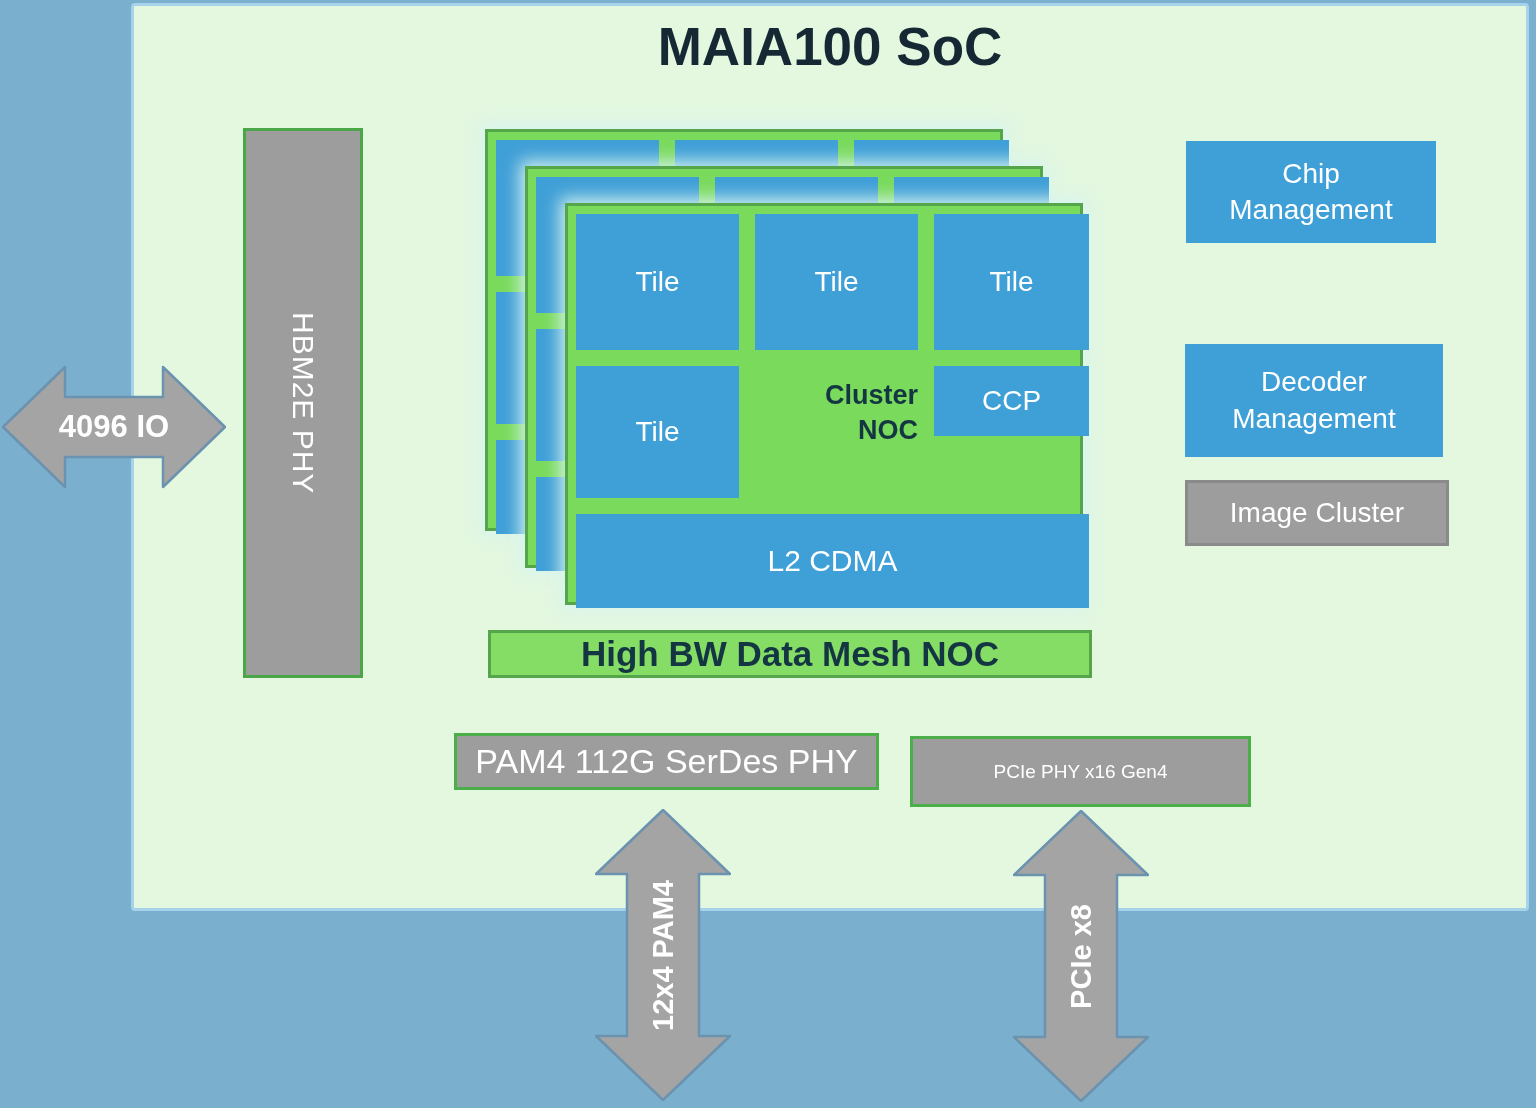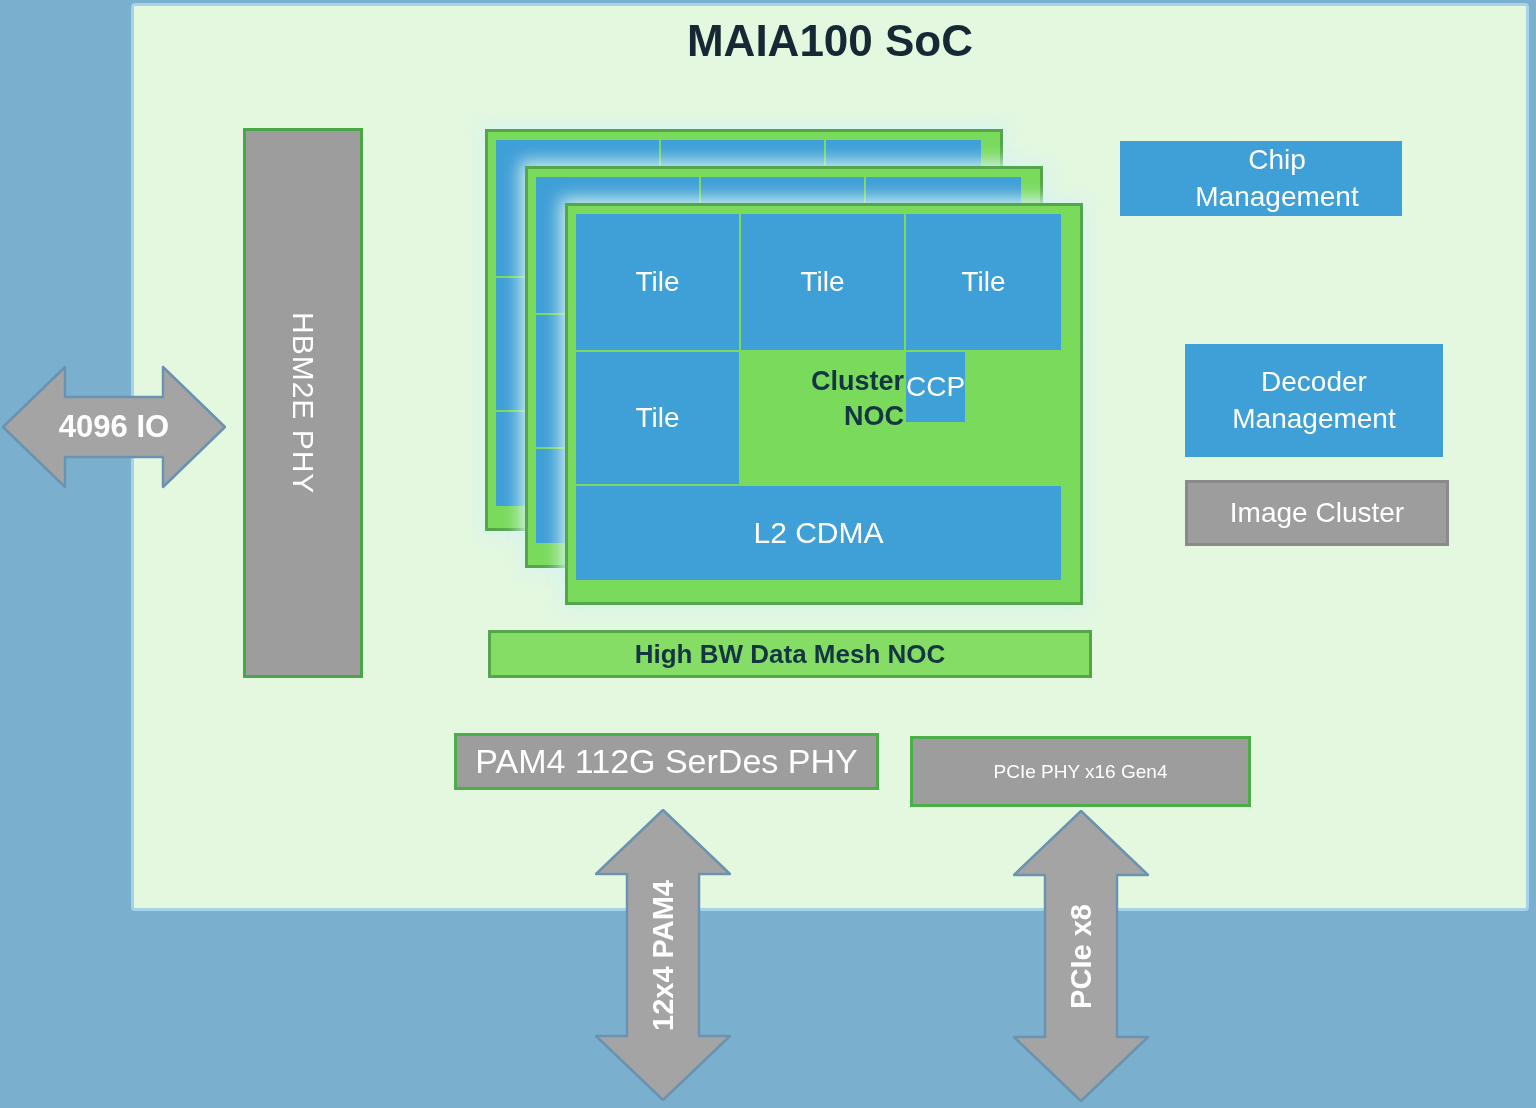--- a/index.html
+++ b/index.html
@@ -9,55 +9,55 @@
     font-family:"Liberation Sans", sans-serif;
     -webkit-font-smoothing:antialiased;
   }
   .panel{
     position:absolute;left:131px;top:3px;width:1398px;height:908px;
     background:#e4f8e0;border:3px solid #a6d3ea;border-radius:4px;
     box-sizing:border-box;
   }
   .title{
     position:absolute;left:131px;top:16px;width:1398px;
-    text-align:center;font-size:44px;font-weight:bold;color:#152833;
+    text-align:center;font-size:53px;font-weight:bold;color:#152833;
     letter-spacing:0px;
   }
   
   .layer{
     position:absolute;width:518px;height:402px;box-sizing:border-box;
     background:#79da5c;border:3px solid #55a64b;
     box-shadow:0 0 16px 5px rgba(214,243,238,0.95);
     padding:8px;display:grid;
     grid-template-columns:163px 163px 155px;
     grid-template-rows:136px 132px 94px;
-    gap:2px;
+    gap:16px;
   }
   .layer.back1{left:485px;top:129px;z-index:1;}
   .layer.back2{left:525px;top:166px;z-index:2;}
   .layer.front{left:565px;top:203px;z-index:3;}
   .bluebox{
     background:#3f9fd7;color:#ffffff;display:flex;align-items:center;
     justify-content:center;font-size:28px;
   }
   .noc-cell{
     display:flex;flex-direction:column;align-items:flex-end;
     padding-top:12px;font-size:27px;font-weight:bold;color:#143642;
     line-height:1.3;
   }
-  .ccp-col{display:flex;flex-direction:row;gap:9px;}
+  .ccp-col{display:flex;flex-direction:column;gap:9px;}
   .ccp-col .ccp{height:70px;}
   .ccp-col .cdma{flex:1;}
   .l2{grid-column:1 / -1;font-size:30px;}
   
   .meshbar{
     position:absolute;left:488px;top:630px;width:604px;height:48px;
     box-sizing:border-box;background:#85dd65;border:3px solid #55a64b;
     display:flex;align-items:center;justify-content:center;
-    font-size:26px;font-weight:bold;color:#143642;z-index:4;
+    font-size:35px;font-weight:bold;color:#143642;z-index:4;
   }
   
   .graybox{
     position:absolute;background:#9d9d9d;color:#ffffff;box-sizing:border-box;
     display:flex;align-items:center;justify-content:center;
   }
   .hbm{
     left:243px;top:128px;width:120px;height:550px;
     border:3px solid #4ba647;font-size:30px;
   }
@@ -73,21 +73,21 @@
   .imgdec{
     left:1185px;top:480px;width:264px;height:66px;
     border:3px solid #8a8a8a;font-size:28px;
   }
   
   .r-bluebox{
     position:absolute;background:#3f9fd7;color:#ffffff;
     display:flex;flex-direction:column;align-items:center;justify-content:center;
     font-size:28px;line-height:1.3;text-align:center;
   }
-  .chipmgmt{left:1120px;top:141px;width:250px;height:75px;padding-left:32px;}
+  .chipmgmt{left:1186px;top:141px;width:250px;height:102px;}
   .secmgmt{left:1185px;top:344px;width:258px;height:113px;}
   
   .arrow-wrap{position:absolute;}
   .arrow-wrap svg{display:block;}
   .arrow-label{
     position:absolute;left:0;top:0;width:100%;height:100%;
     display:flex;align-items:center;justify-content:center;
     color:#ffffff;font-weight:bold;white-space:nowrap;
   }
   .io-arrow{left:2px;top:365px;width:224px;height:124px;z-index:5;}

